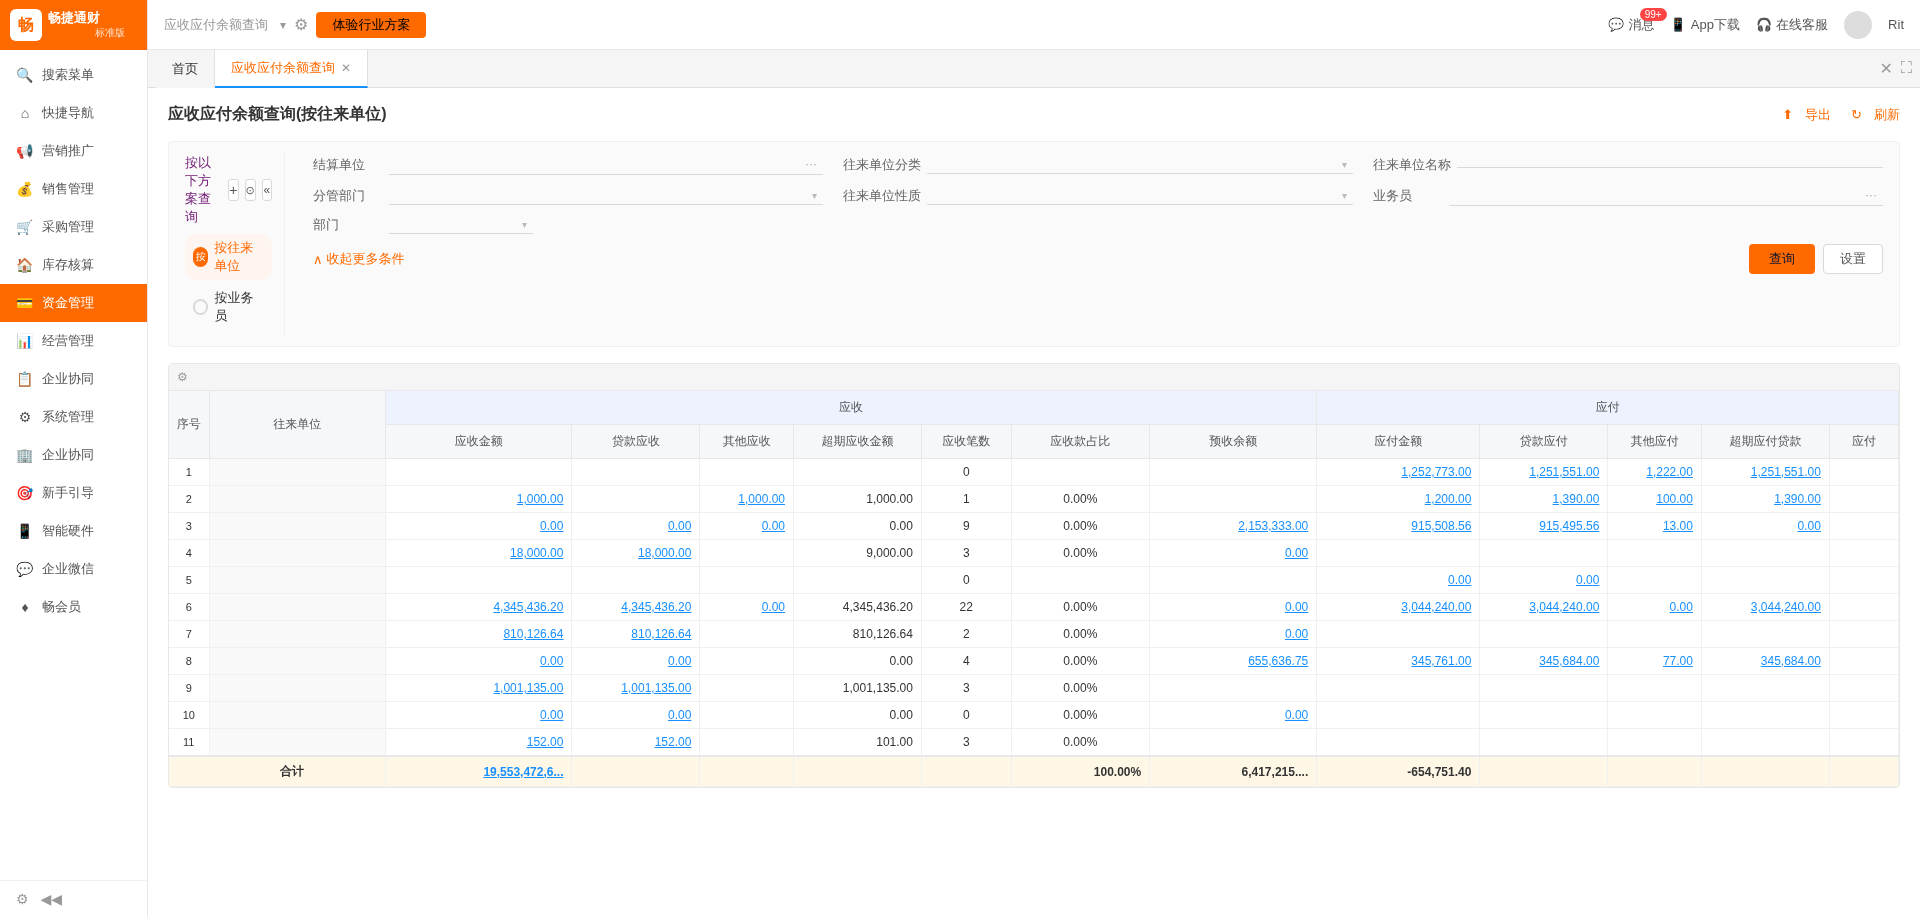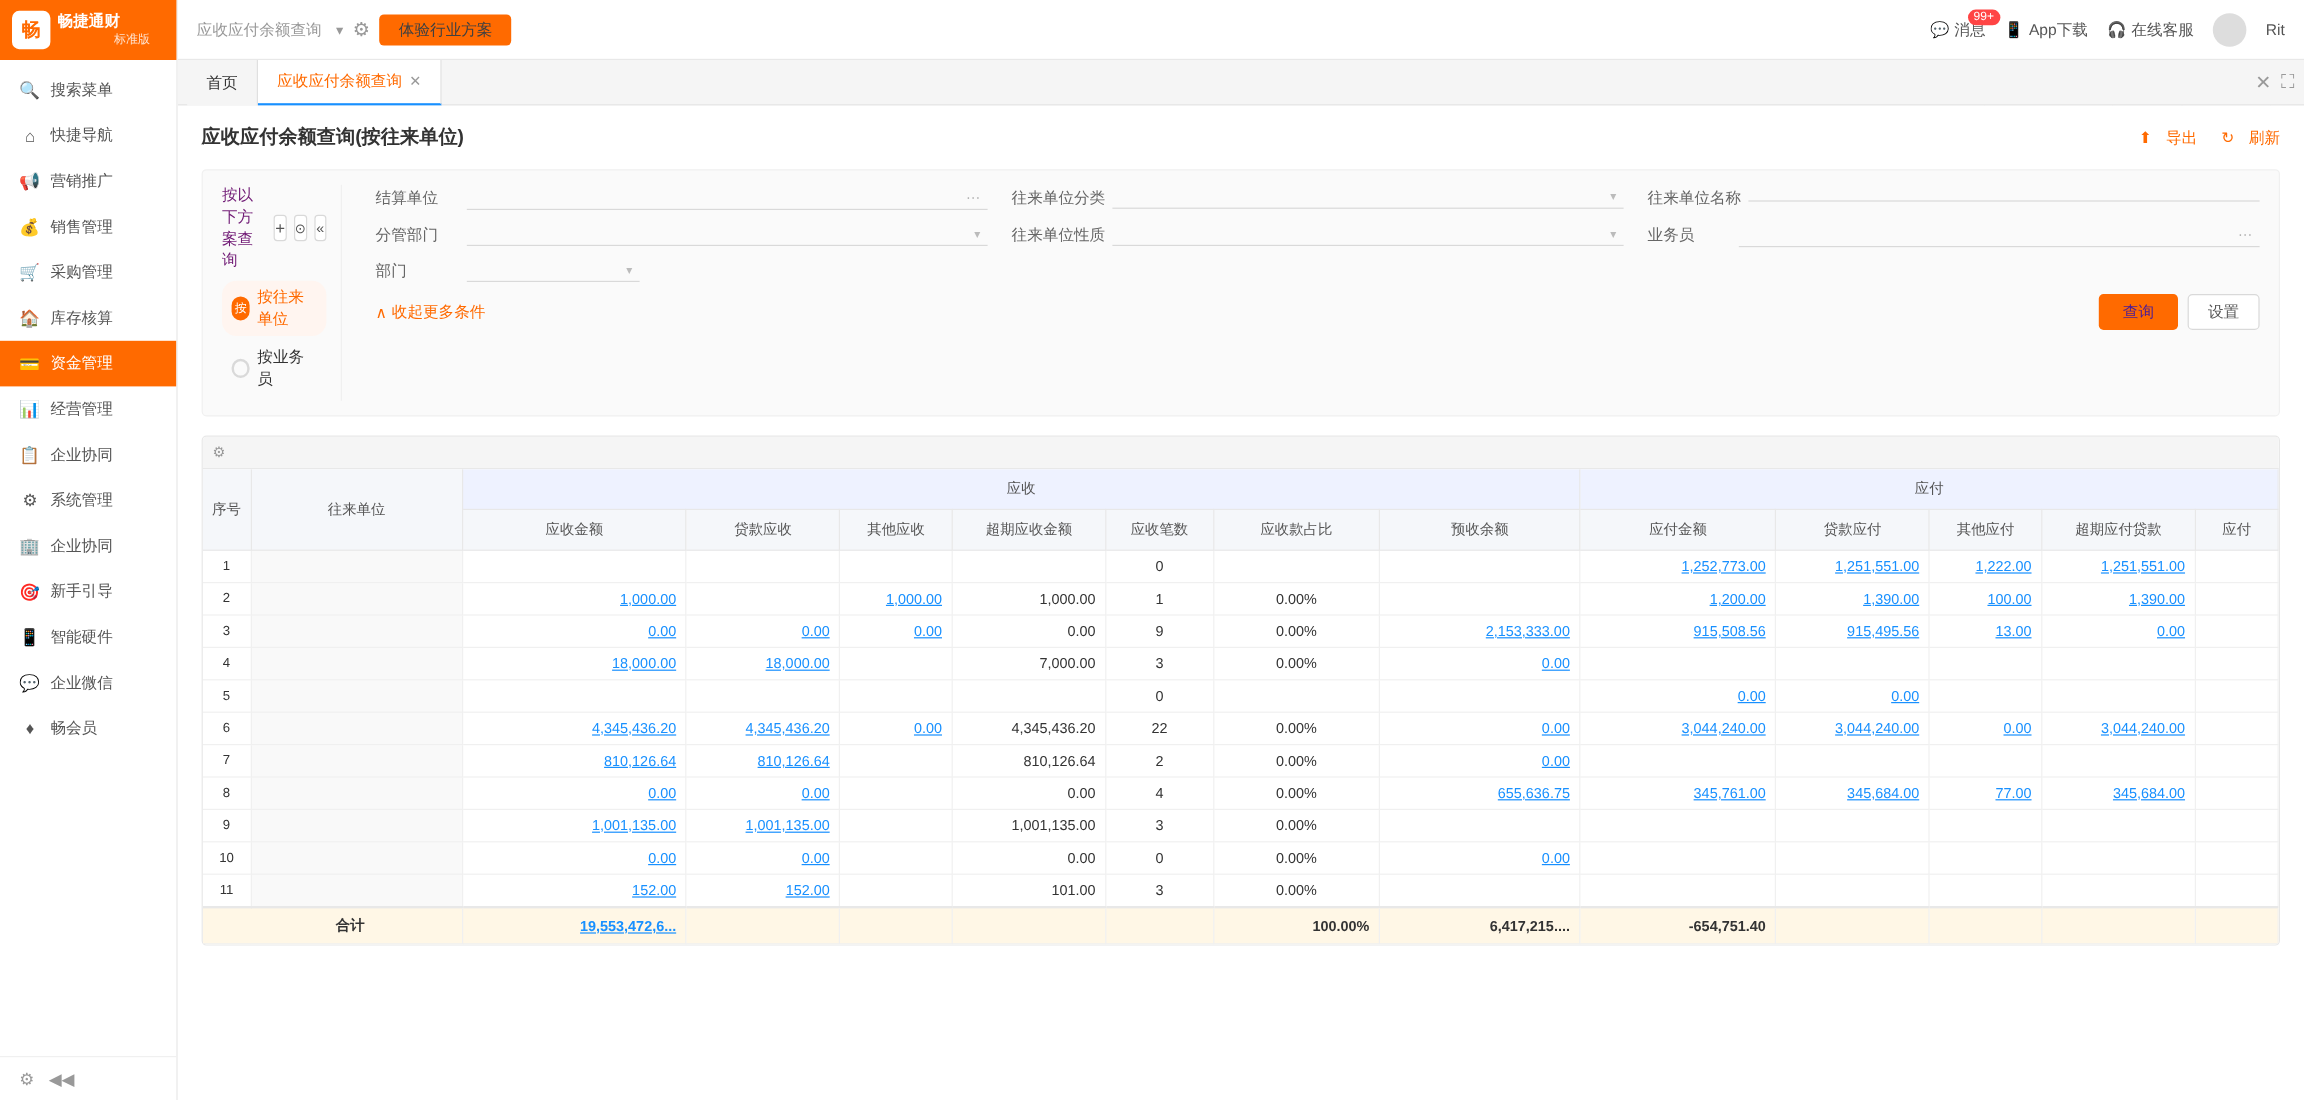--- a/index.html
+++ b/index.html
@@ -29,21 +29,21 @@
     
     .header {
       position: fixed; left: 148px; top: 0; right: 0; height: 50px;
       background: #fff; border-bottom: 1px solid #e8e8e8; display: flex; align-items: center; padding: 0 16px; gap: 12px; z-index: 100;
     }
     .header-breadcrumb { color: #999; font-size: 13px; flex: 0 0 auto; display: flex; align-items: center; gap: 6px; }
     .header-search-area { flex: 1; display: flex; align-items: center; gap: 8px; }
     .header-chevron { color: #999; cursor: pointer; }
     .header-gear { color: #999; cursor: pointer; font-size: 16px; }
     .header-trial-btn {
-      background: #ff6a00; color: #404040; border: none; border-radius: 4px;
+      background: #ff6a00; color: #000000; border: none; border-radius: 4px;
       padding: 4px 16px; font-size: 13px; cursor: pointer; white-space: nowrap;
     }
     .header-right { display: flex; align-items: center; gap: 16px; margin-left: auto; }
     .header-msg { display: flex; align-items: center; gap: 4px; color: #555; font-size: 13px; cursor: pointer; position: relative; }
     .badge { background: #ff4444; color: #fff; border-radius: 10px; padding: 1px 5px; font-size: 10px; position: absolute; top: -8px; right: -12px; white-space: nowrap; }
     .header-app { display: flex; align-items: center; gap: 4px; color: #555; font-size: 13px; cursor: pointer; }
     .header-service { display: flex; align-items: center; gap: 4px; color: #555; font-size: 13px; cursor: pointer; }
     .header-avatar { width: 28px; height: 28px; background: #ddd; border-radius: 14px; cursor: pointer; }
     .header-username { color: #555; font-size: 13px; cursor: pointer; }
 
@@ -84,21 +84,21 @@
     .filter-area {
       background: #fafafa; border: 1px solid #f0f0f0; border-radius: 4px;
       padding: 12px 16px; margin-bottom: 16px;
     }
     .filter-add-btn { width: 22px; height: 22px; border: 1px solid #d9d9d9; border-radius: 3px; display: flex; align-items: center; justify-content: center; cursor: pointer; color: #555; font-size: 14px; background: #fff; }
     .filter-icon-btn { width: 22px; height: 22px; border: 1px solid #d9d9d9; border-radius: 3px; display: flex; align-items: center; justify-content: center; cursor: pointer; color: #555; background: #fff; }
     .filter-row { display: flex; align-items: center; gap: 20px; }
     .filter-field { display: flex; align-items: center; gap: 6px; flex: 1; }
     .filter-field-label { color: #666; font-size: 13px; white-space: nowrap; min-width: 70px; }
     .collapse-btn { color: #ff6a00; font-size: 13px; cursor: pointer; display: flex; align-items: center; gap: 4px; }
-    .btn-query { background: #ff6a00; color: #4c1d95; border: none; border-radius: 4px; padding: 5px 20px; font-size: 13px; cursor: pointer; }
+    .btn-query { background: #ff6a00; color: #0f172a; border: none; border-radius: 4px; padding: 5px 20px; font-size: 13px; cursor: pointer; }
     .btn-setting { background: #fff; color: #555; border: 1px solid #d9d9d9; border-radius: 4px; padding: 5px 16px; font-size: 13px; cursor: pointer; }
     .query-left { width: 100px; border-right: 1px solid #f0f0f0; padding-right: 12px; }
     .query-mode { display: flex; align-items: center; gap: 6px; padding: 5px 8px; cursor: pointer; border-radius: 12px; margin-bottom: 4px; font-size: 13px; }
     .query-mode.active { background: #fff5f0; color: #ff6a00; }
     .query-mode-icon { width: 20px; height: 20px; border-radius: 10px; background: #ff6a00; display: flex; align-items: center; justify-content: center; color: #fff; font-size: 10px; }
     .query-mode-dot { width: 16px; height: 16px; border-radius: 8px; border: 2px solid #d9d9d9; display: flex; align-items: center; justify-content: center; }
     .query-right { flex: 1; padding-left: 12px; }
 
     
     .table-wrapper {
@@ -431,21 +431,21 @@
     <td><a>13.00</a></td>
     <td><a>0.00</a></td>
     <td></td>
   </tr>
               <tr>
     <td class="text-center row-num">4</td>
     <td class="text-left blurred" style="min-width:100px;background:#f9f9f9;"></td>
     <td><a>18,000.00</a></td>
     <td><a>18,000.00</a></td>
     <td></td>
-    <td>7,000.00</td>
+    <td>9,000.00</td>
     <td class="text-center">3</td>
     <td class="text-center">0.00%</td>
     <td><a>0.00</a></td>
     <td></td>
     <td></td>
     <td></td>
     <td></td>
     <td></td>
   </tr>
               <tr>

